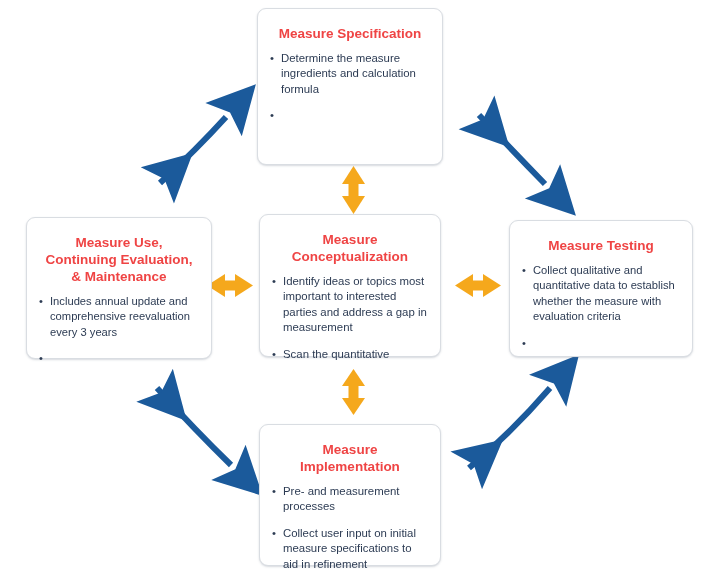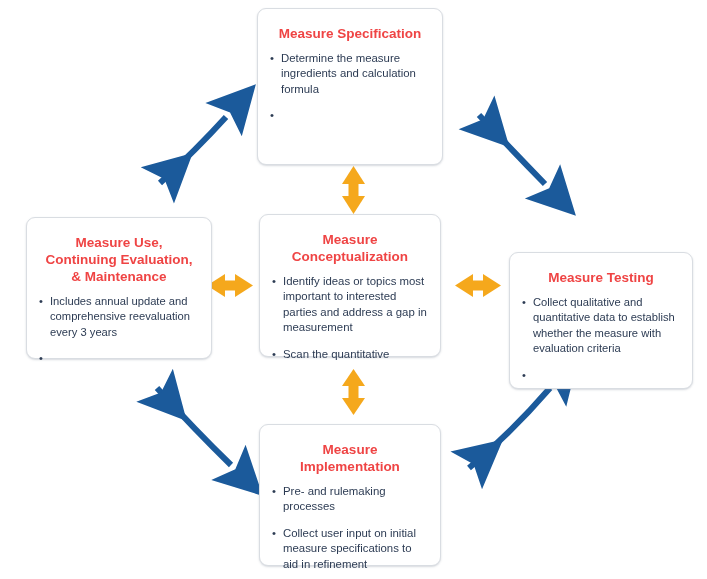--- a/index.html
+++ b/index.html
@@ -87,21 +87,21 @@
   #node-specification {
     left: 257px;  top: 8px;
     width: 186px; height: 157px;
   }
   #node-conceptualization {
     left: 259px;  top: 214px;
     width: 182px; height: 143px;
   }
   #node-testing {
     left: 509px;  top: 220px;
-    width: 184px; height: 137px; margin-top: 32px;
+    width: 184px; height: 137px;
   }
   #node-use {
     left: 15px;   top: 217px;
     width: 186px; height: 142px; margin-left: 11px;
   }
   #node-implementation {
     left: 259px;  top: 424px;
     width: 182px; height: 142px;
   }
 
@@ -220,21 +220,21 @@
       </li>
     </ul>
   </div>
 
   <div class="node" id="node-implementation">
     <div class="node-title">Measure
 Implementation</div>
     <ul class="node-list">
       <li>
         <span class="bullet">•</span>
-        <span>Pre- and rulemaking processes</span>
+        <span>Pre- and measurement processes</span>
       </li>
       <li>
         <span class="bullet">•</span>
         <span>Collect user input on initial measure specifications to aid in refinement</span>
       </li>
     </ul>
   </div>
 
 </div>
 

